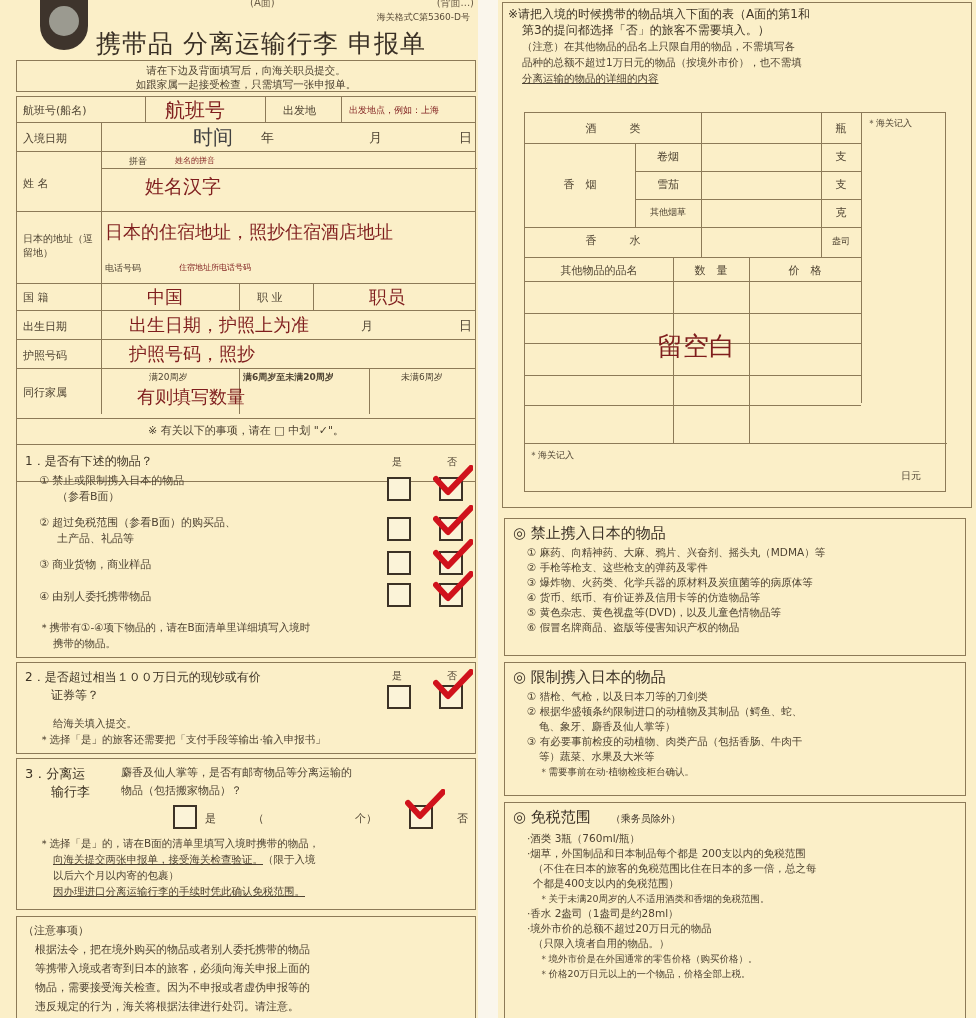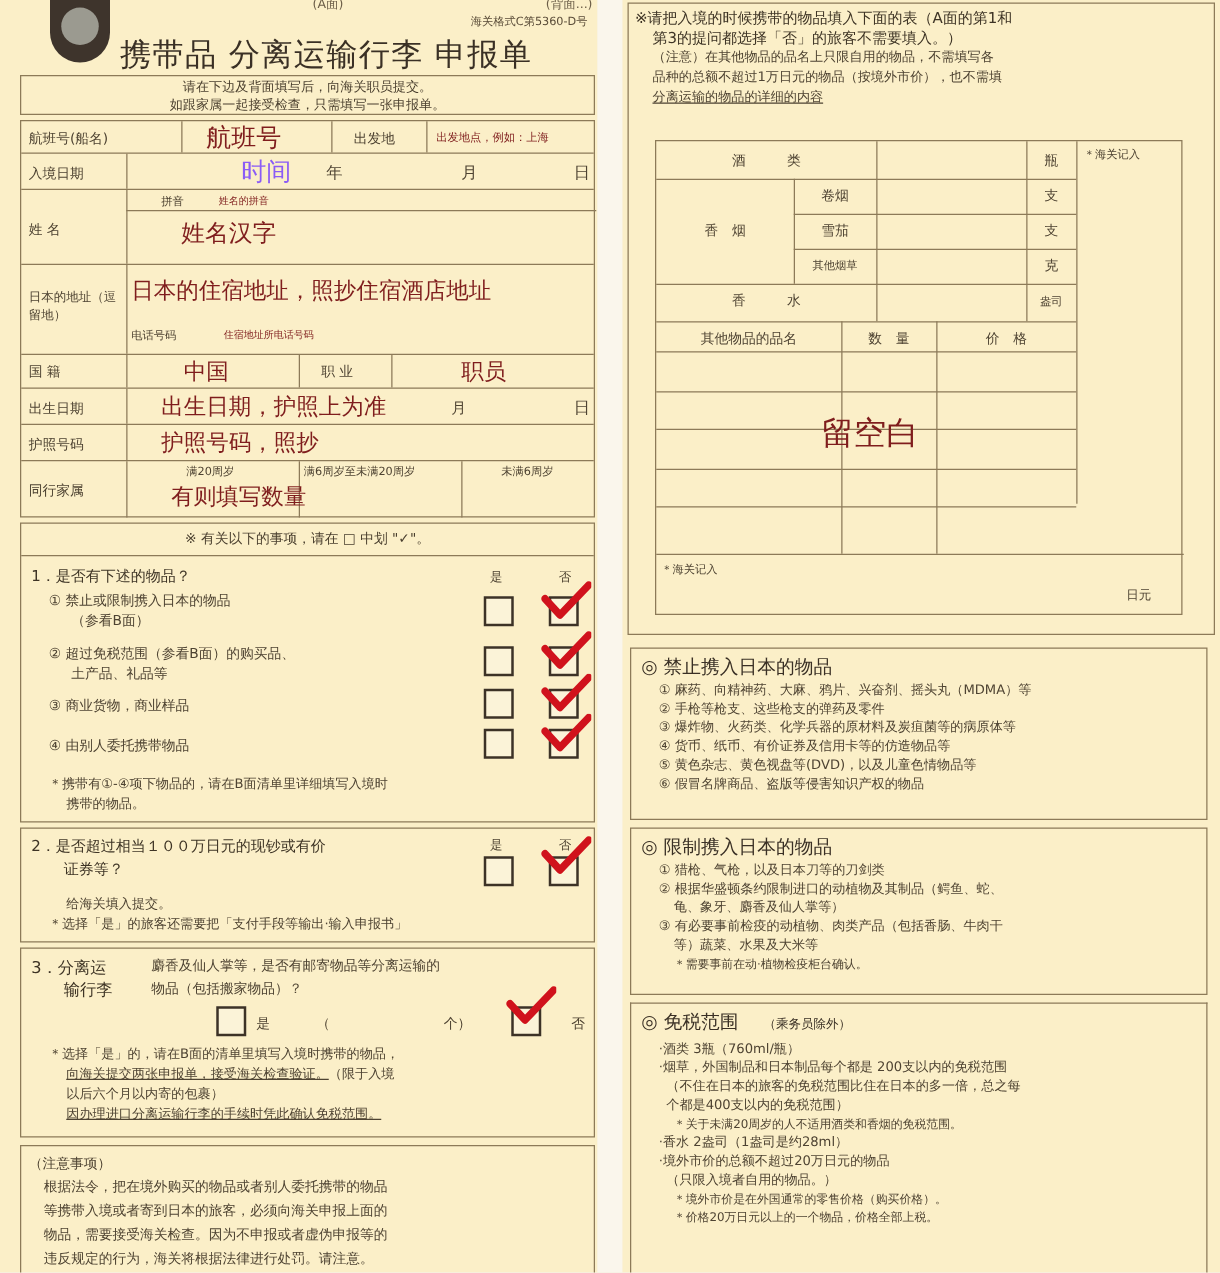--- a/index.html
+++ b/index.html
@@ -34,21 +34,21 @@
     position: absolute; left: 96px; top: 27px; font-size: 25px; letter-spacing: 1px;
     color: #3a3025; font-family: "DejaVu Serif", serif;
   }
   .notice {
     position: absolute; left: 16px; top: 60px; width: 460px; height: 32px;
     border: 1px solid #8c7a58; text-align: center; font-size: 10.5px; line-height: 14px; padding-top: 2px;
   }
   .notice span { display: block; }
 
   .grid {
-    position: absolute; left: 16px; top: 96px; width: 460px; height: 318px;
+    position: absolute; left: 16px; top: 96px; width: 460px; height: 386px;
     border: 1px solid #8c7a58;
   }
   .row { position: absolute; left: 0; width: 100%; border-bottom: 1px solid #8c7a58; }
   .lbl { position: absolute; left: 6px; font-size: 11px; color: #4e4332; }
   .vline { position: absolute; top: 0; bottom: 0; border-left: 1px solid #8c7a58; }
   .red { color: #7f1d1d; position: absolute; font-family: "DejaVu Serif", serif; }
   .small { font-size: 9px; position: absolute; color: #4e4332; }
 
   .check-section { position: absolute; left: 16px; width: 460px; border: 1px solid #8c7a58; }
   .q-title { font-size: 12px; position: absolute; color: #3e3425; }
@@ -105,21 +105,21 @@
       <span class="red" style="left:148px;top:0px;font-size:20px;">航班号</span>
       <div class="vline" style="left:248px;"></div>
       <span class="lbl" style="left:266px;top:6px;">出发地</span>
       <div class="vline" style="left:324px;"></div>
       <span class="red" style="left:332px;top:7px;font-size:9px;">出发地点，例如：上海</span>
     </div>
 
     <div class="row" style="top:26px;height:29px;">
       <span class="lbl" style="top:8px;">入境日期</span>
       <div class="vline" style="left:84px;"></div>
-      <span class="red" style="left:176px;top:1px;font-size:20px;color:#8b5cf6;">时间</span>
+      <span class="red" style="left:176px;top:1px;font-size:20px;color:#404040;">时间</span>
       <span class="lbl" style="left:244px;top:6px;font-size:13px;">年</span>
       <span class="lbl" style="left:352px;top:6px;font-size:13px;">月</span>
       <span class="lbl" style="left:442px;top:6px;font-size:13px;">日</span>
     </div>
 
     <div class="row" style="top:55px;height:60px;">
       <div class="vline" style="left:84px;"></div>
       <span class="small" style="left:112px;top:3px;">拼音</span>
       <span class="red" style="left:158px;top:3px;font-size:8px;">姓名的拼音</span>
       <div class="hline" style="left:84px;top:16px;width:376px;"></div>
@@ -157,21 +157,21 @@
       <span class="lbl" style="top:8px;">护照号码</span>
       <div class="vline" style="left:84px;"></div>
       <span class="red" style="left:112px;top:2px;font-size:18px;">护照号码，照抄</span>
     </div>
 
     <div class="row" style="top:272px;height:45px;border-bottom:none;">
       <span class="lbl" style="top:16px;">同行家属</span>
       <div class="vline" style="left:84px;"></div>
       <span class="small" style="left:132px;top:2px;">满20周岁</span>
       <div class="vline" style="left:222px;"></div>
-      <span class="small" style="left:226px;top:2px;">满6周岁至未满20周岁</span>
+      <span class="small" style="left:226px;top:2px;font-weight:bold;">满6周岁至未满20周岁</span>
       <div class="vline" style="left:352px;"></div>
       <span class="small" style="left:384px;top:2px;">未满6周岁</span>
       <span class="red" style="left:120px;top:16px;font-size:18px;">有则填写数量</span>
     </div>
   </div>
 
   <div class="check-section" style="top:418px;height:240px;">
     <div style="position:absolute;left:0;top:0;width:100%;height:26px;border-bottom:1px solid #8c7a58;text-align:center;font-size:11px;line-height:24px;">※ 有关以下的事项，请在 □ 中划 "✓"。</div>
     <span class="q-title" style="left:8px;top:34px;">1．是否有下述的物品？</span>
     <span class="yn" style="left:375px;top:36px;">是</span>

